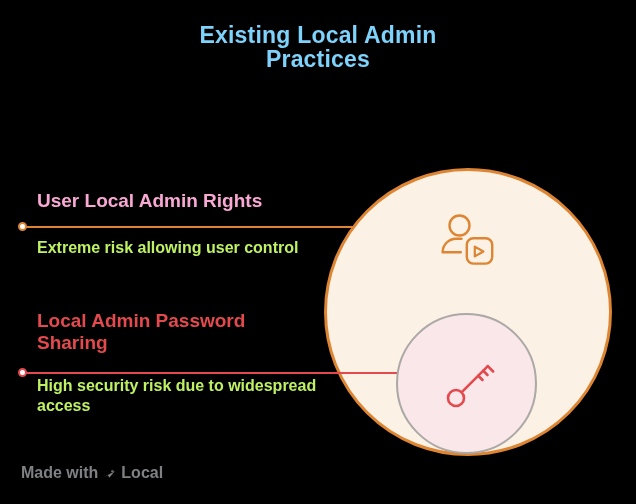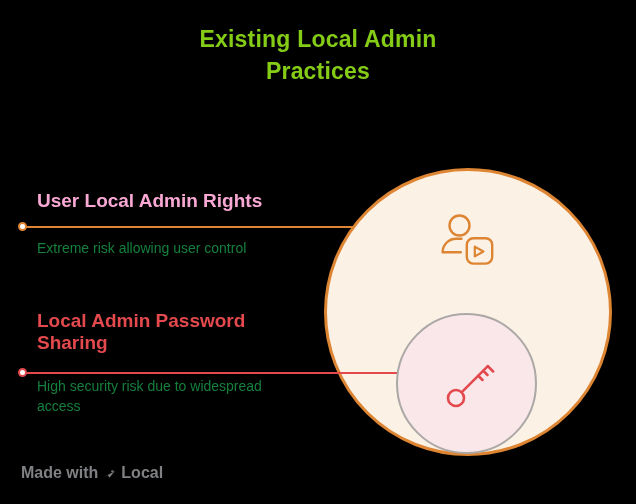--- a/index.html
+++ b/index.html
@@ -7,38 +7,38 @@
     width:636px;height:504px;
     background:#000000;
     font-family:"Liberation Sans",sans-serif;
     position:relative;overflow:hidden;
   }
   .canvas{position:absolute;inset:0;width:636px;height:504px;}
 
   .title{
     position:absolute;left:0;top:23px;width:636px;
     text-align:center;
-    font-size:23px;font-weight:bold;line-height:32px;
+    font-size:23px;font-weight:bold;line-height:24px;
     letter-spacing:0.2px;
-    color:#84cc16;
+    color:#7dd3fc;
     white-space:pre-line;
   }
 
   .heading{
     position:absolute;left:37px;
     font-size:19px;font-weight:bold;line-height:22px;
     white-space:pre-line;width:320px;
   }
   .heading.h1{top:189px;color:#f9a8d4;line-height:24px;}
   .heading.h2{top:310px;color:#E3494D;}
 
   .desc{
     position:absolute;left:37px;
-    font-size:14px;font-weight:normal;line-height:20px;
-    color:#15803d;white-space:pre-line;width:320px;
+    font-size:16px;font-weight:bold;line-height:20px;
+    color:#bef264;white-space:pre-line;width:320px;
   }
   .desc.d1{top:238px;}
   .desc.d2{top:376px;}
 
   .connector{position:absolute;height:2px;}
   .connector.orange{left:22px;top:226px;width:331px;background:#DD8533;}
   .connector.red{left:22px;top:372px;width:376px;background:#E3494D;}
 
   .dot{
     position:absolute;width:9px;height:9px;border-radius:50%;

